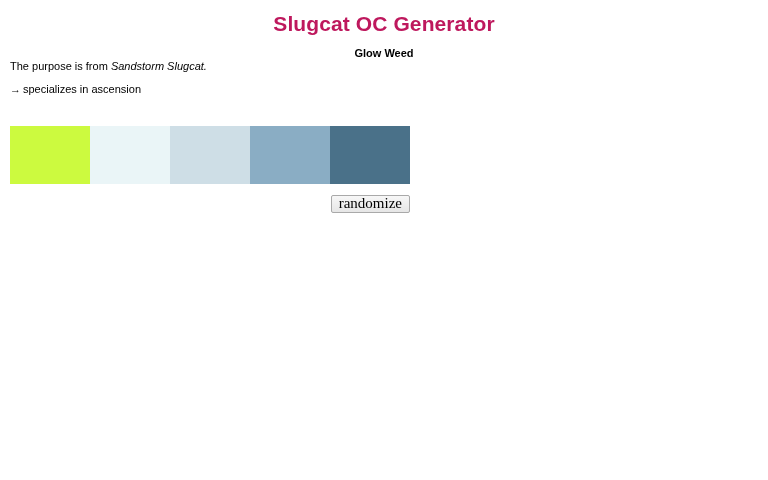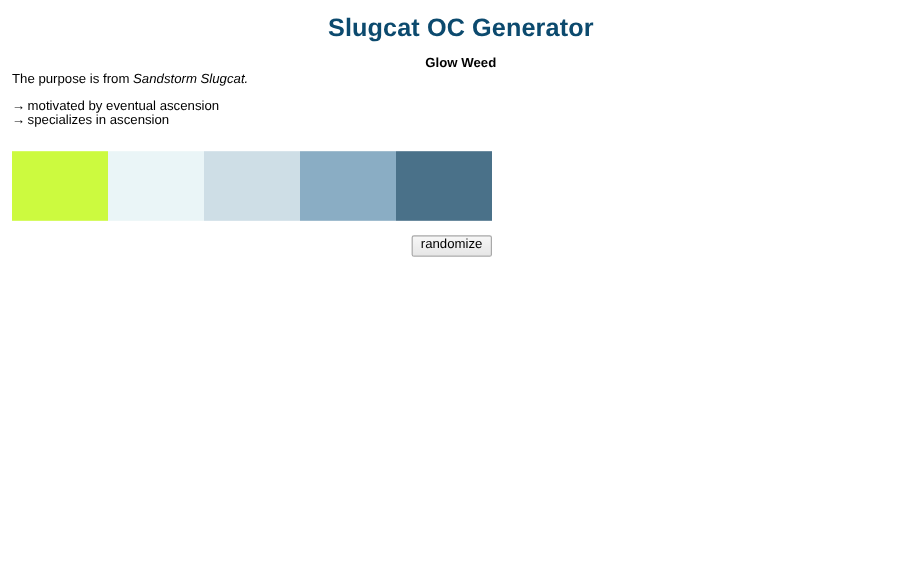--- a/index.html
+++ b/index.html
@@ -23,21 +23,21 @@
     padding: 0;
     position: absolute;
     left: 0;
     top: 12px;
     width: 768px;
     text-align: center;
     font-size: 21px;
     line-height: 24px;
     font-weight: bold;
     letter-spacing: 0.1px;
-    color: #0c4a6e;
+    color: #be185d;
   }
 
   
   .content {
     position: absolute;
     left: 10px;
     top: 46px;
     width: 748px;
   }
 
@@ -102,22 +102,22 @@
 
   
   .button-row {
     position: absolute;
     left: 10px;
     top: 194px;
     width: 400px;
     text-align: right;
   }
   .randomize-btn {
-    font-family: Liberation Sans, sans-serif;
-    font-size: 11px;
+    font-family: Liberation Serif, serif;
+    font-size: 15px;
     line-height: 13px;
     color: #000000;
     background: #efefef;
     background-image: linear-gradient(#f7f7f7, #e6e6e6);
     border: 1px solid #a9a9a9;
     border-radius: 2px;
     padding: 1px 7px 2px 7px;
     cursor: pointer;
   }
 </style>
@@ -128,21 +128,20 @@
 
 <div class="content">
 
   <div class="oc-name">Glow Weed</div>
 
   <div class="oc-desc">
     <span class="line"><span>The purpose is from </span><i>Sandstorm Slugcat.</i></span>
   </div>
 
   <ul class="traits">
-    <li><span class="trait-arrow">→</span><span>motivated by eventual ascension</span></li>
     <li><span class="trait-arrow">→</span><span>specializes in ascension</span></li>
   </ul>
 
 </div>
 
 <div class="palette">
   <div class="swatch" style="background-color: rgb(204, 250, 63);"></div>
   <div class="swatch" style="background-color: rgb(234, 245, 247);"></div>
   <div class="swatch" style="background-color: rgb(206, 222, 230);"></div>
   <div class="swatch" style="background-color: rgb(138, 173, 196);"></div>

